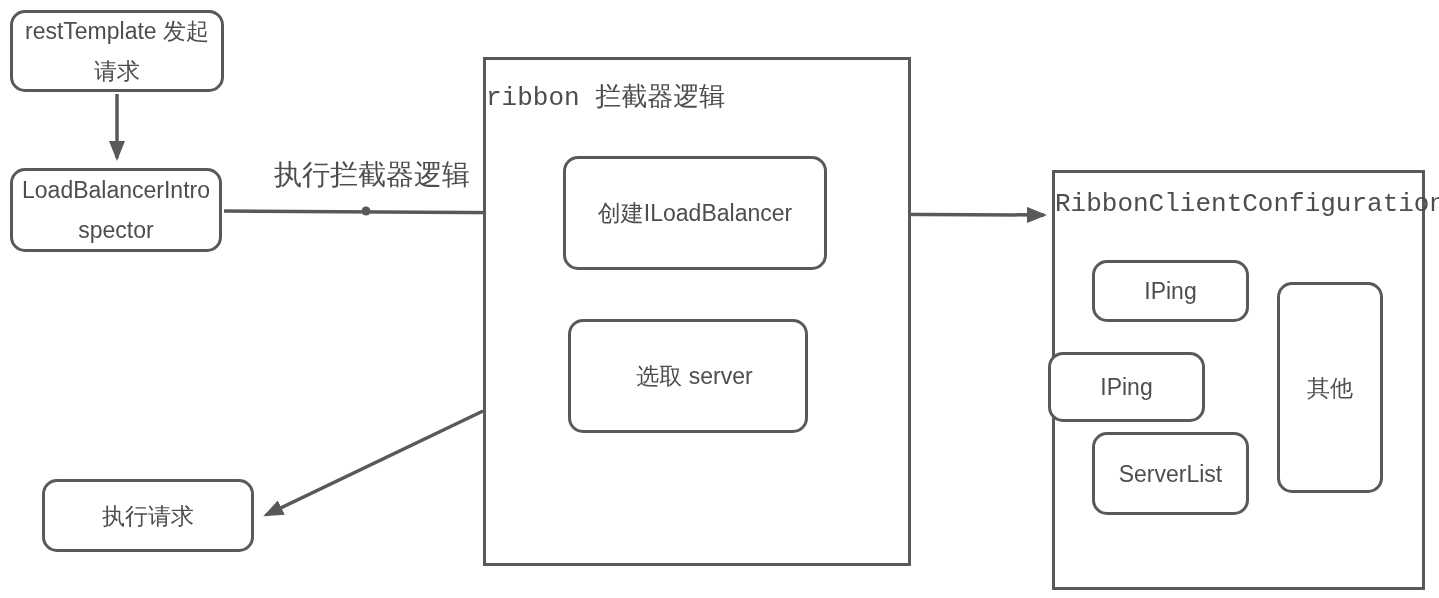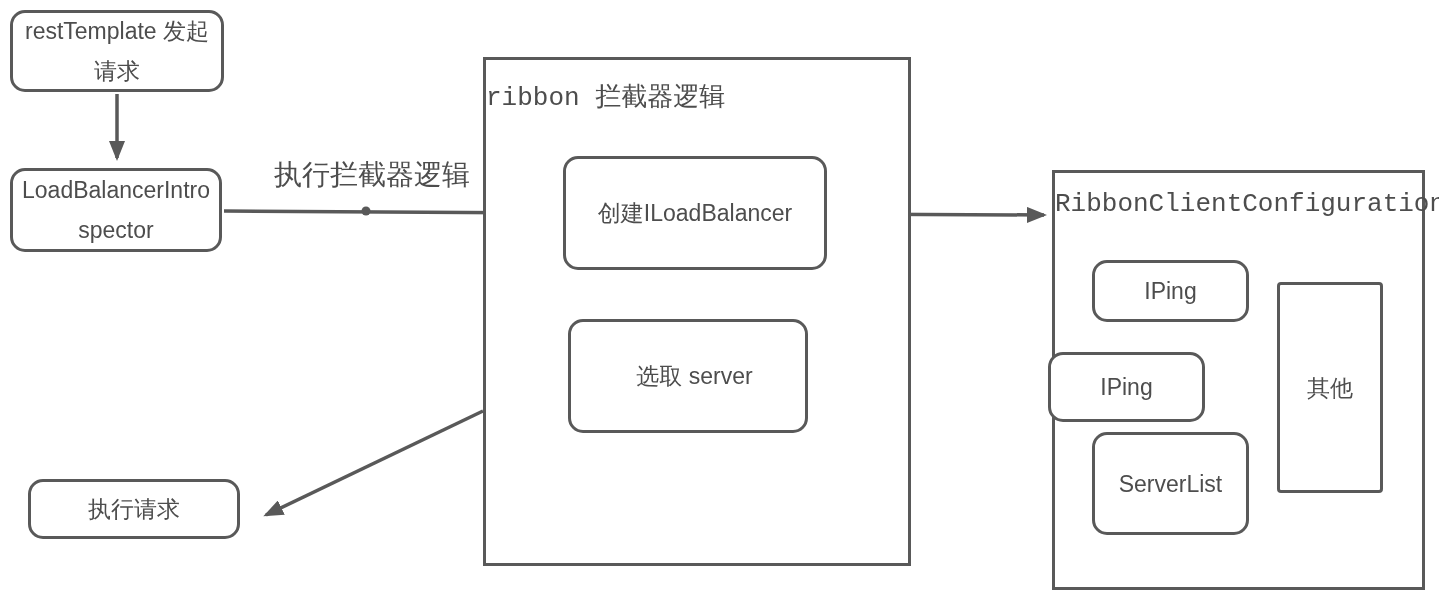--- a/index.html
+++ b/index.html
@@ -64,29 +64,29 @@
     position: absolute;
     text-align: center;
     font-size: 28px;
     color: var(--color-text);
     z-index: 3;
   }
 
   
   #node-rest-template       { left: 10px;  top: 10px;  width: 214px; height: 82px;  padding: 0 9px; }
   #node-introspector        { left: 10px;  top: 168px; width: 212px; height: 84px;  padding: 12px 9px; word-break: break-all; }
-  #node-execute-request     { left: 28px;  top: 479px; width: 212px; height: 60px; text-align: center; }
+  #node-execute-request     { left: 42px;  top: 479px; width: 212px; height: 73px; text-align: center; }
   #container-ribbon         { left: 483px; top: 57px;  width: 428px; height: 509px; padding-top: 19px; }
   #node-create-ilb          { left: 563px; top: 156px; width: 264px; height: 114px; }
   #node-select-server       { left: 568px; top: 319px; width: 240px; height: 114px; padding-left: 13px; }
   #container-config         { left: 1052px; top: 170px; width: 373px; height: 420px; padding-top: 16px; }
   #node-irule               { left: 1092px; top: 260px; width: 157px; height: 62px; }
   #node-iping               { left: 1048px; top: 352px; width: 157px; height: 70px; }
-  #node-serverlist          { left: 1092px; top: 432px; width: 157px; height: 103px; }
-  #node-other               { left: 1277px; top: 282px; width: 106px; height: 211px; border-radius: 4px; }
+  #node-serverlist          { left: 1092px; top: 432px; width: 157px; height: 83px; }
+  #node-other               { left: 1277px; top: 282px; width: 106px; height: 211px; border-radius: 15px; }
   #edge-label-interceptor   { left: 272px; top: 156px; width: 200px; }
 </style>
 </head>
 <body>
 
 <div class="canvas">
 
   <svg class="edges">
     <defs>
       <marker id="arrow" markerUnits="userSpaceOnUse" markerWidth="20" markerHeight="16" refX="17" refY="8" orient="auto">

